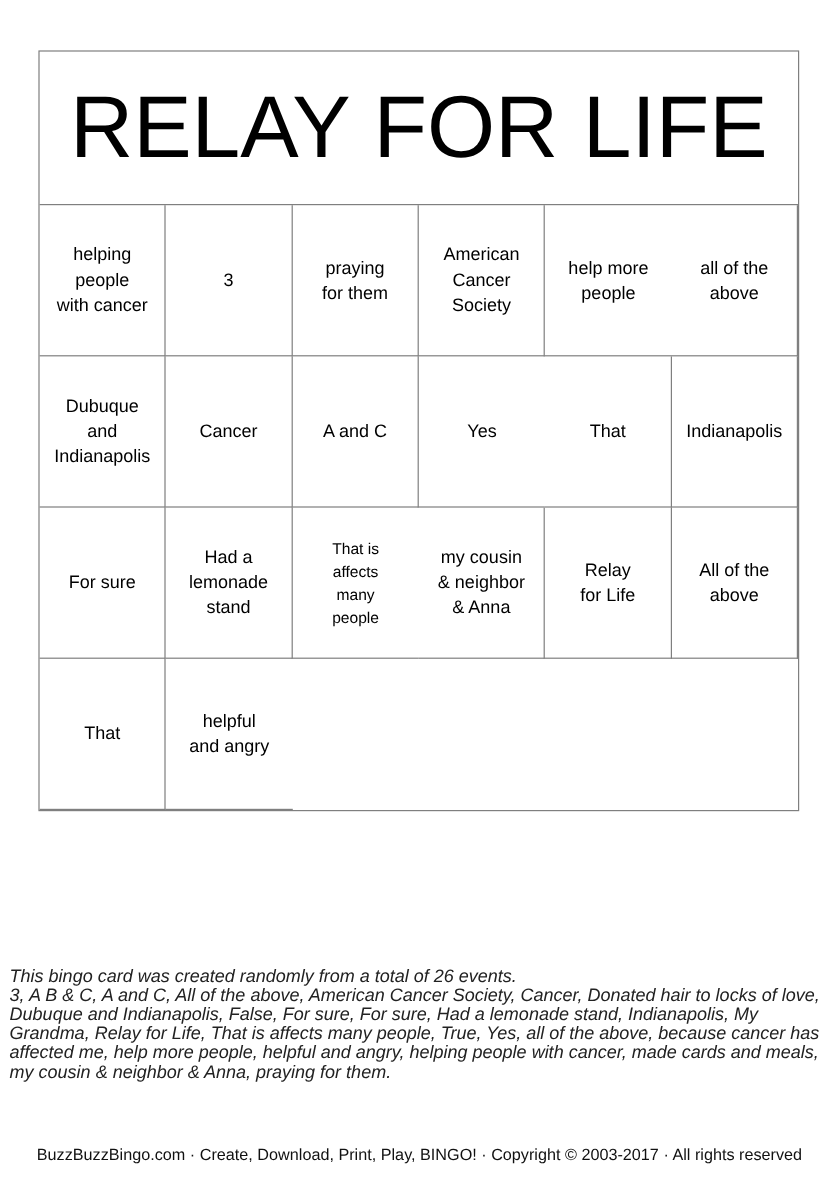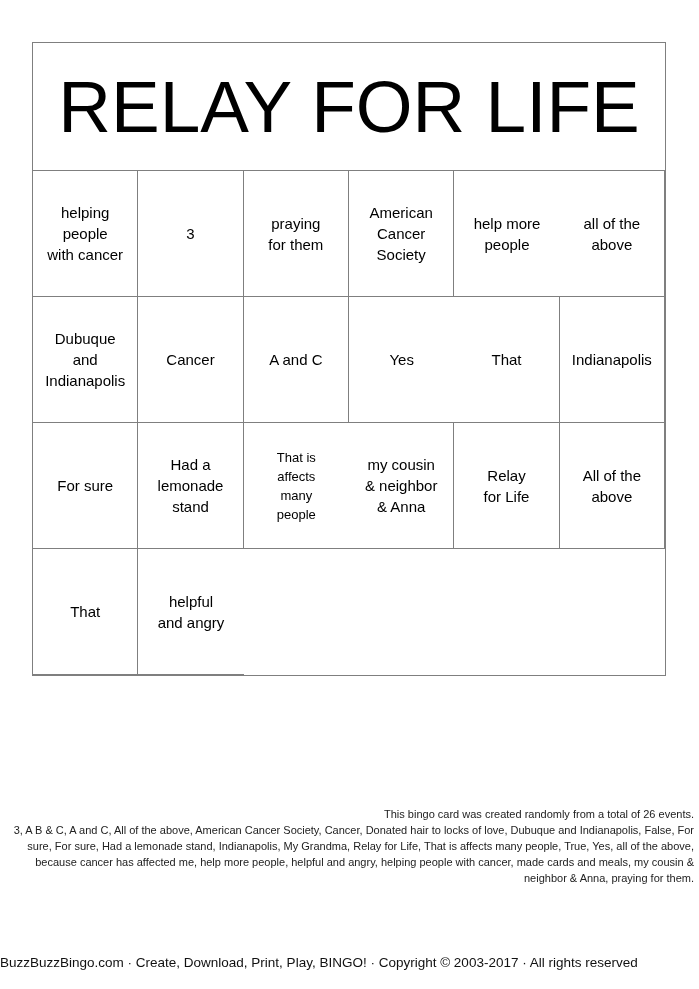--- a/index.html
+++ b/index.html
@@ -49,29 +49,30 @@
   }
   .cell[data-size="small"] {
     font-size: 13px;
     line-height: 19px;
   }
   .cell:nth-child(5n) { border-right: none; }
   .cell:nth-child(n+21) { border-bottom: none; }
   .fineprint {
     position: absolute;
     left: 8px; right: 5px; top: 806px;
-    font-size: 11px;
+    font-size: 15px;
     line-height: 16px;
     color: #222222;
-    text-align: right;
+    text-align: left;
+    font-style: italic;
   }
   .footer {
     position: absolute;
     left: 0; right: 0; top: 955px;
-    text-align: left;
+    text-align: center;
     font-size: 13.5px;
     color: #111111;
     white-space: nowrap;
   }
 </style>
 </head>
 <body>
 
 <div class="card">
   <div class="title-box">RELAY FOR LIFE</div>

